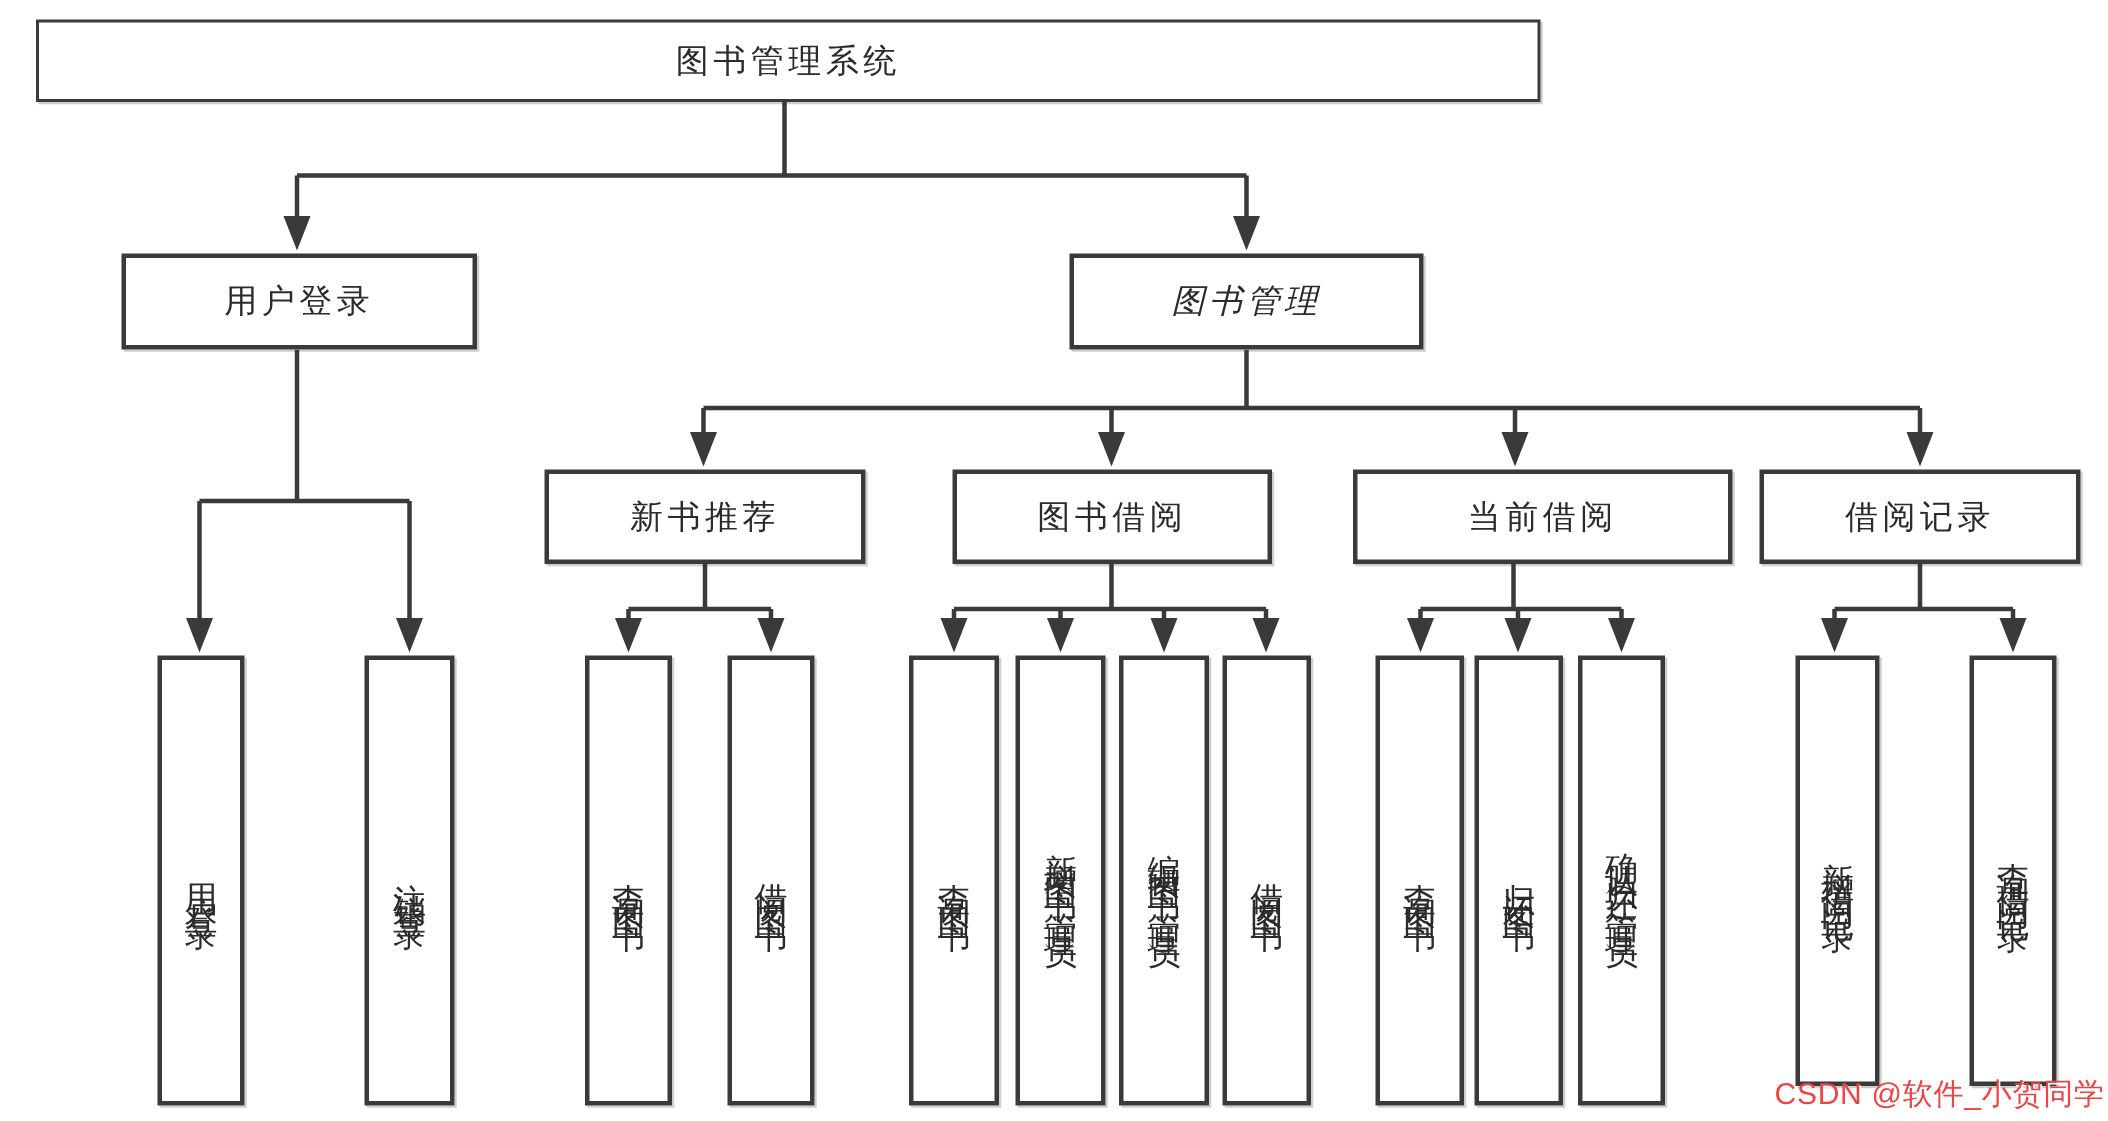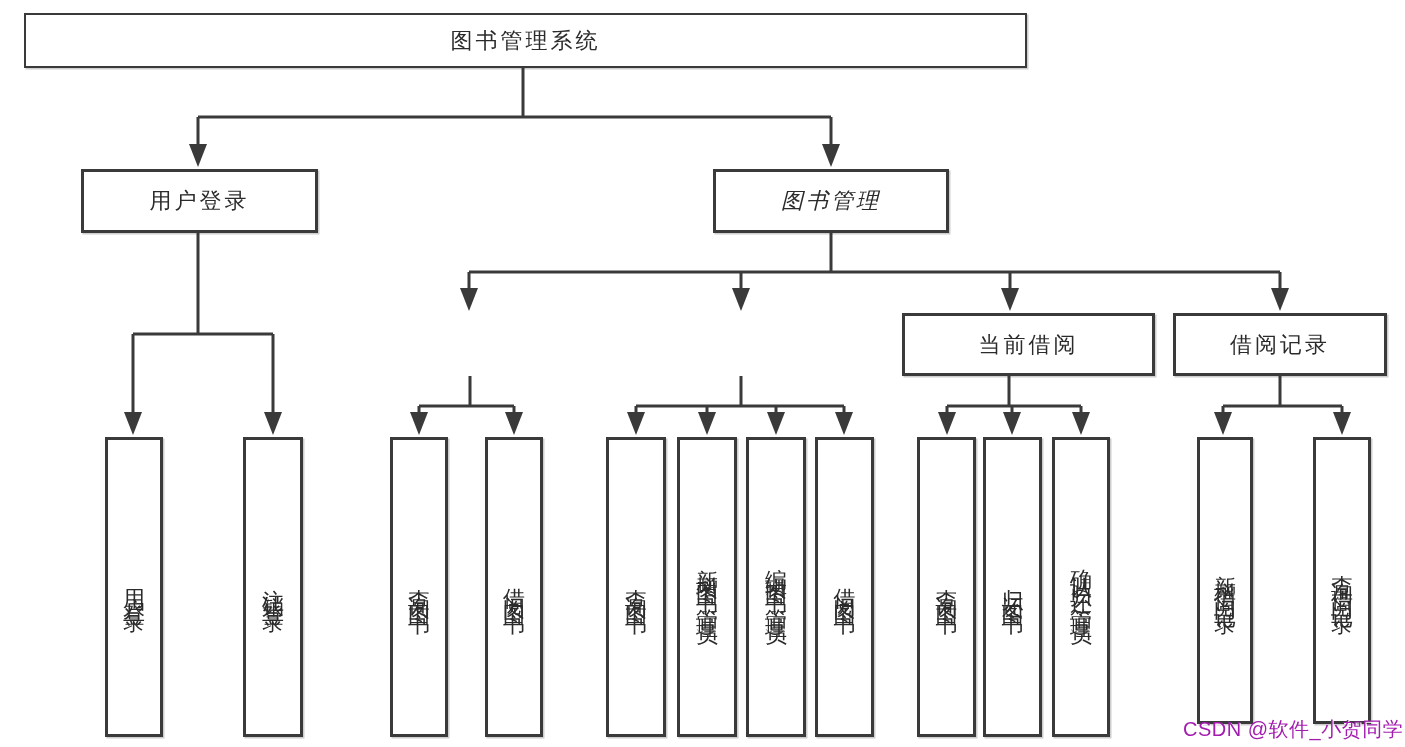--- a/index.html
+++ b/index.html
@@ -37,21 +37,21 @@
     line-height: 1;
     color: #2b2b2b;
     white-space: nowrap;
   }
   .watermark {
     position: absolute;
     left: 1183px;
     top: 716px;
     font-size: 20px;
     letter-spacing: 0.5px;
-    color: #a21caf;
+    color: #ef4444;
     text-shadow: 1px 1px 0 #ffffff;
     white-space: nowrap;
   }
 </style>
 </head>
 <body>
 
 <div id="canvas">
 
   <svg id="wires" width="1405" height="747" viewBox="0 0 1405 747">
@@ -98,20 +98,26 @@
     <span class="hlabel">图书管理系统</span>
   </div>
 
   <div class="node" style="left:81px; top:169px; width:237px; height:64px;">
     <span class="hlabel">用户登录</span>
   </div>
   <div class="node" style="left:713px; top:169px; width:236px; height:64px;font-style:italic;">
     <span class="hlabel">图书管理</span>
   </div>
 
+  <div class="node" style="left:363px; top:313px; width:214px; height:63px;">
+    <span class="hlabel">新书推荐</span>
+  </div>
+  <div class="node" style="left:635px; top:313px; width:213px; height:63px;">
+    <span class="hlabel">图书借阅</span>
+  </div>
   <div class="node" style="left:902px; top:313px; width:253px; height:63px;">
     <span class="hlabel">当前借阅</span>
   </div>
   <div class="node" style="left:1173px; top:313px; width:214px; height:63px;">
     <span class="hlabel">借阅记录</span>
   </div>
 
   <div class="node" style="left:105px; top:437px; width:58px; height:300px;">
     <span class="vlabel">用户登录</span>
   </div>

